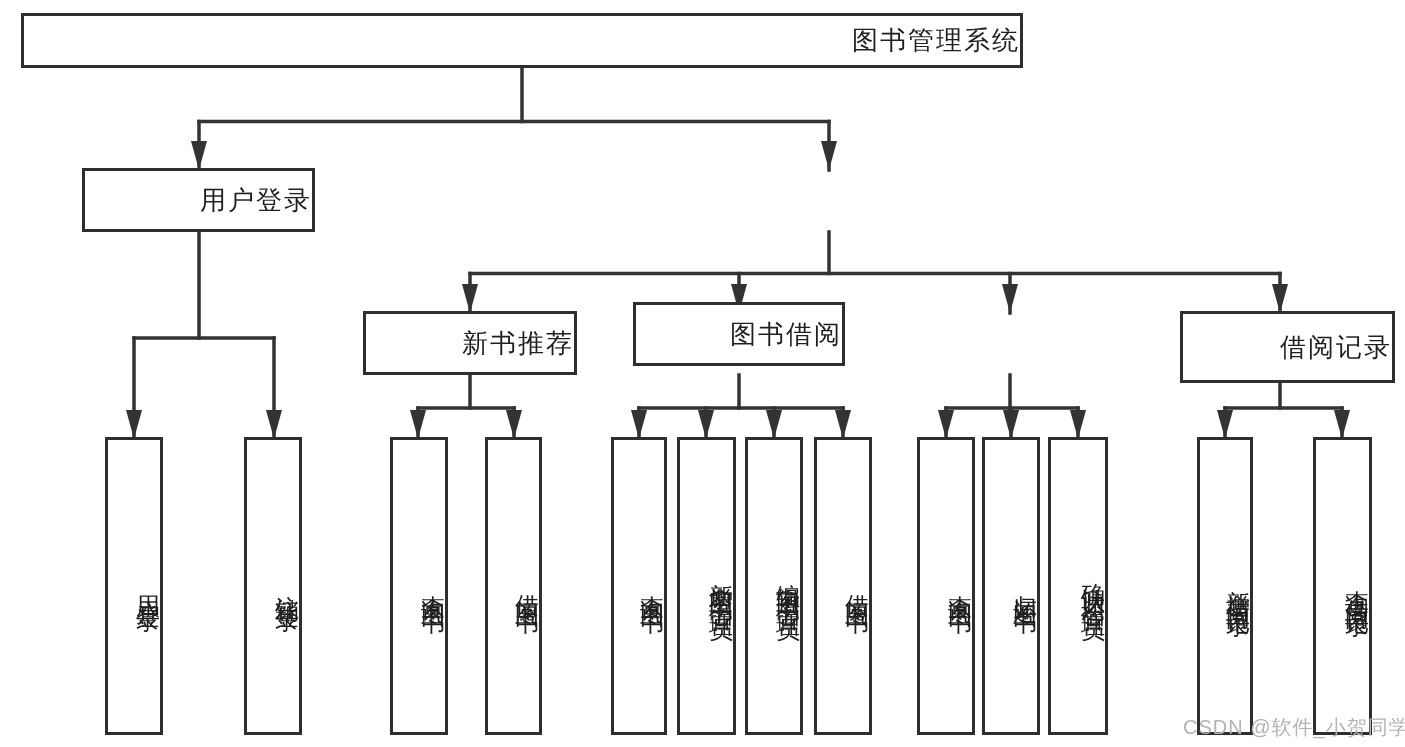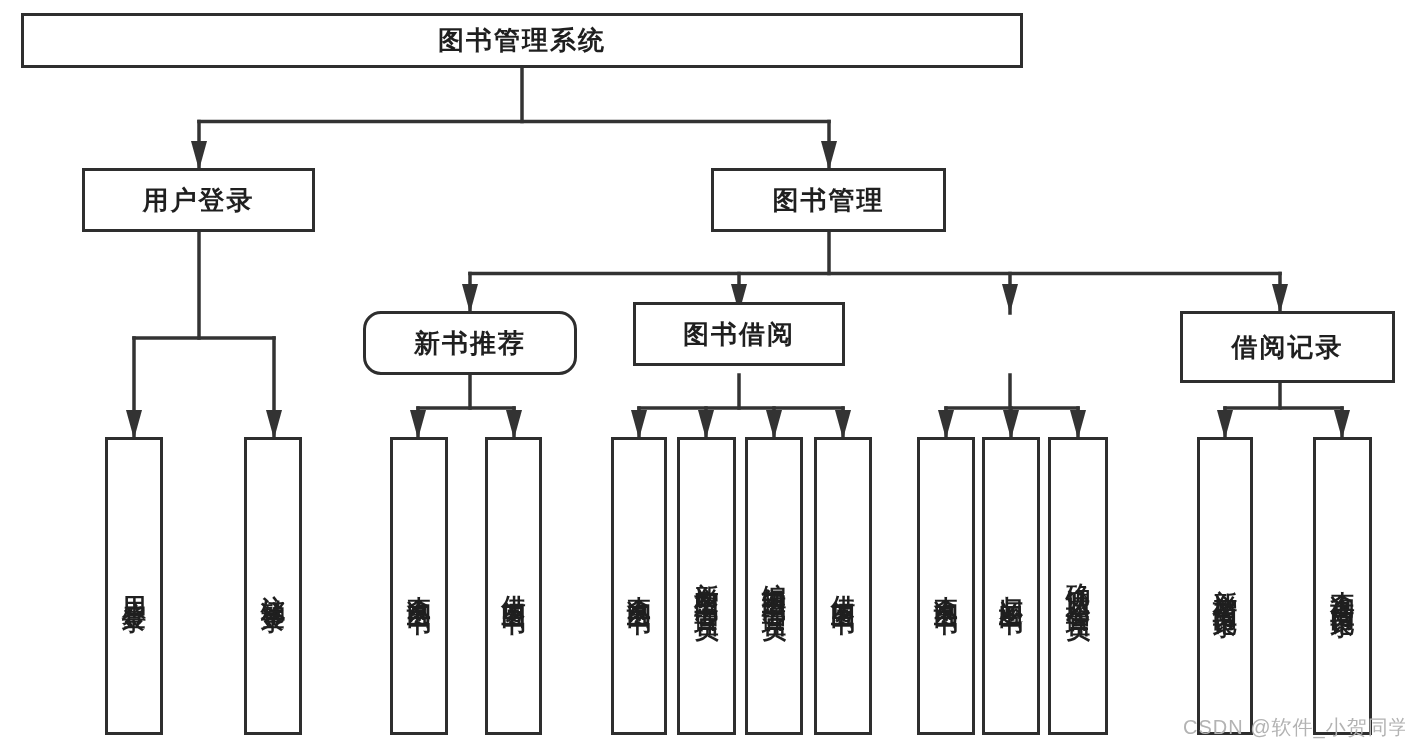--- a/index.html
+++ b/index.html
@@ -21,23 +21,22 @@
     width: 1405px;
     height: 747px;
   }
   .node {
     position: absolute;
     box-sizing: border-box;
     background: #ffffff;
     border: 3px solid #2e2e2e;
     display: flex;
     align-items: center;
-    justify-content: center;
+    justify-content: flex-end;
     color: #1f1f1f;
-    font-weight: bold;
   }
   .hnode {
     font-size: 26px;
     letter-spacing: 2px;
   }
   .leaf {
     top: 437px;
     height: 298px;
   }
   .vtext {
@@ -115,25 +114,22 @@
     </g>
   </svg>
 
   <div class="node hnode" style="left:21px; top:13px; width:1002px; height:55px;">
     <span>图书管理系统</span>
   </div>
 
   <div class="node hnode" style="left:82px; top:168px; width:233px; height:64px;">
     <span>用户登录</span>
   </div>
-  <div class="node hnode" style="left:711px; top:168px; width:235px; height:64px;">
-    <span>图书管理</span>
-  </div>
 
-  <div class="node hnode" style="left:363px; top:311px; width:214px; height:64px;border-radius:18px;">
+  <div class="node hnode" style="left:363px; top:311px; width:214px; height:64px;">
     <span>新书推荐</span>
   </div>
   <div class="node hnode" style="left:633px; top:302px; width:212px; height:64px;">
     <span>图书借阅</span>
   </div>
   <div class="node hnode" style="left:1172px; top:311px; width:215px; height:72px;margin-left:8px;">
     <span>借阅记录</span>
   </div>
 
   <div class="node leaf" style="left:105px; width:58px;">

